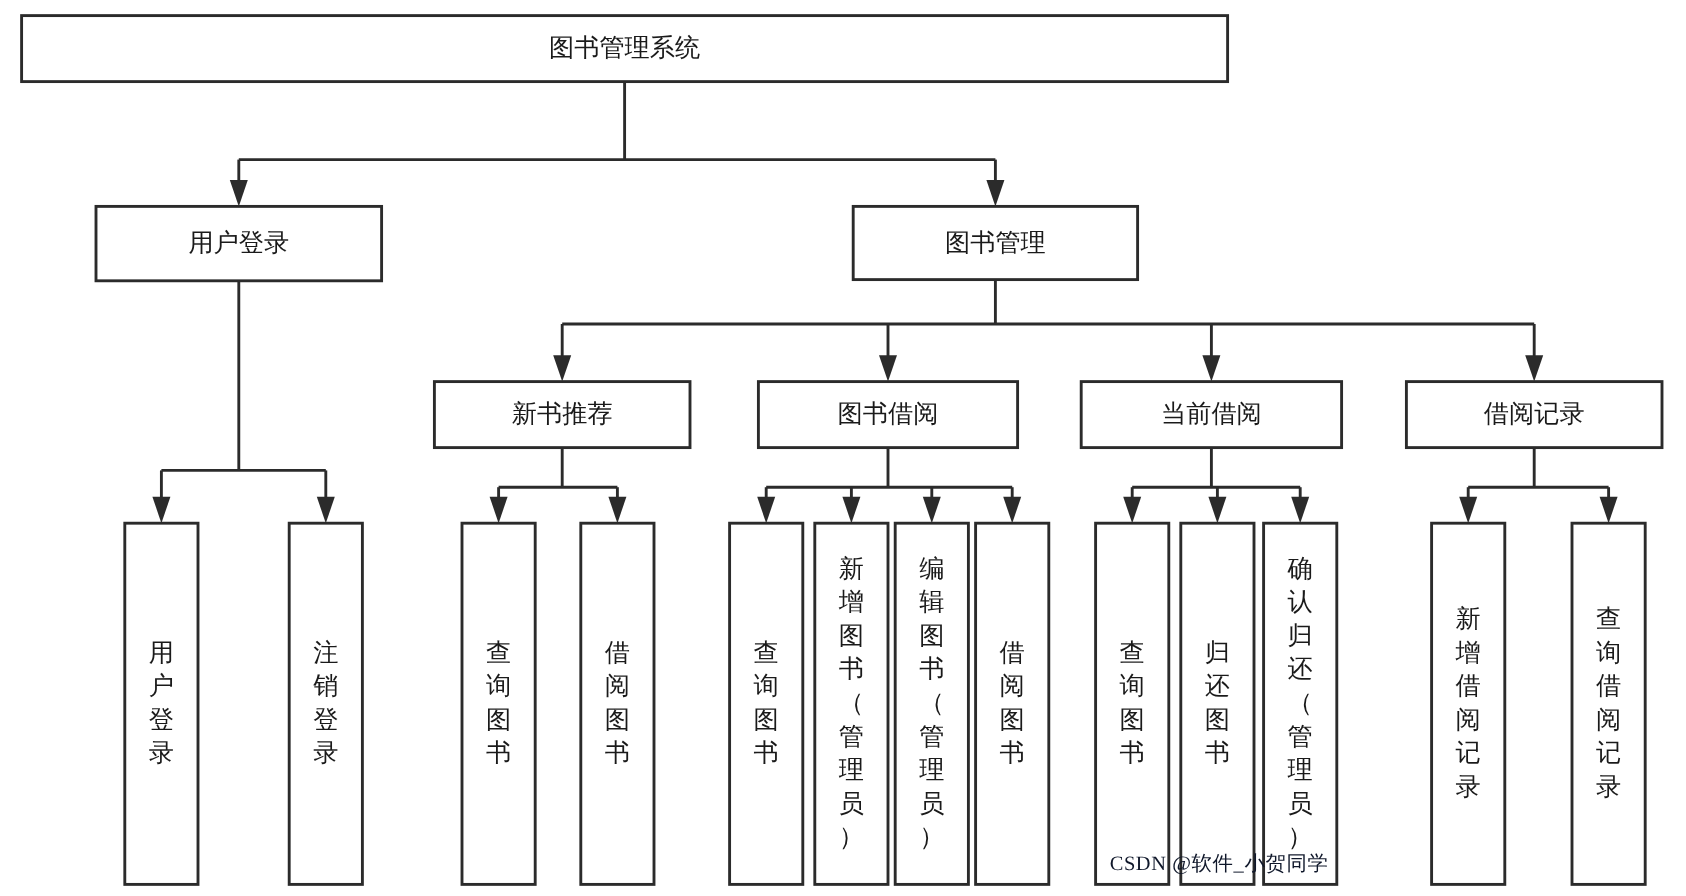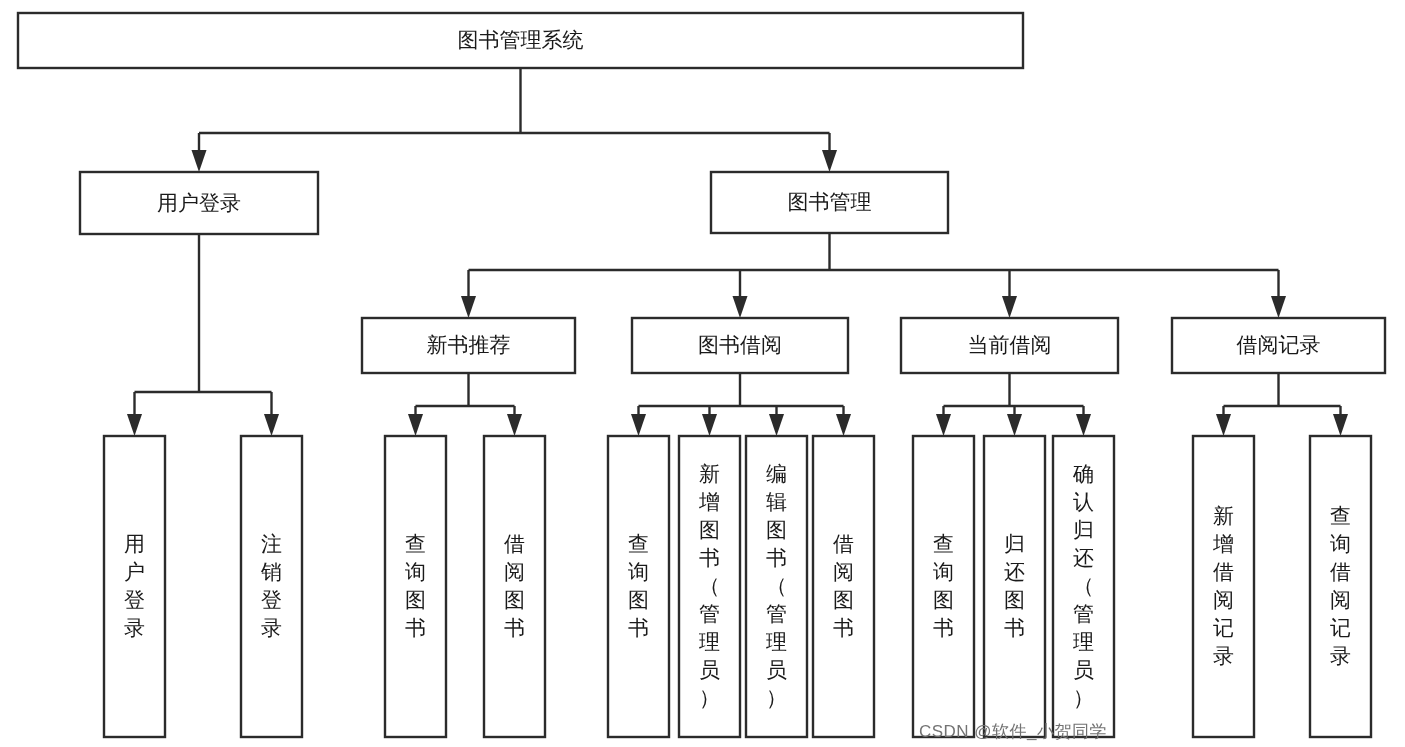--- a/index.html
+++ b/index.html
@@ -55,24 +55,24 @@
     font-family: "Liberation Sans", "DejaVu Sans", sans-serif;
     font-size: 21px;
     fill: #1a1a1a;
     text-anchor: middle;
     dominant-baseline: middle;
     white-space: pre;
   }
   .watermark {
     position: absolute;
     right: 8px;
-    bottom: 4px;
-    font-family: Liberation Sans, sans-serif;
+    bottom: 16px;
+    font-family: Liberation Serif, serif;
     font-size: 17px;
-    color: #737373;
+    color: #0f172a;
     letter-spacing: 0.5px;
     user-select: none;
     pointer-events: none;
   }
 </style>
 </head>
 <body>
 
 <div id="diagram-root">
   <svg id="tree-svg" viewBox="0 0 1405 747">

